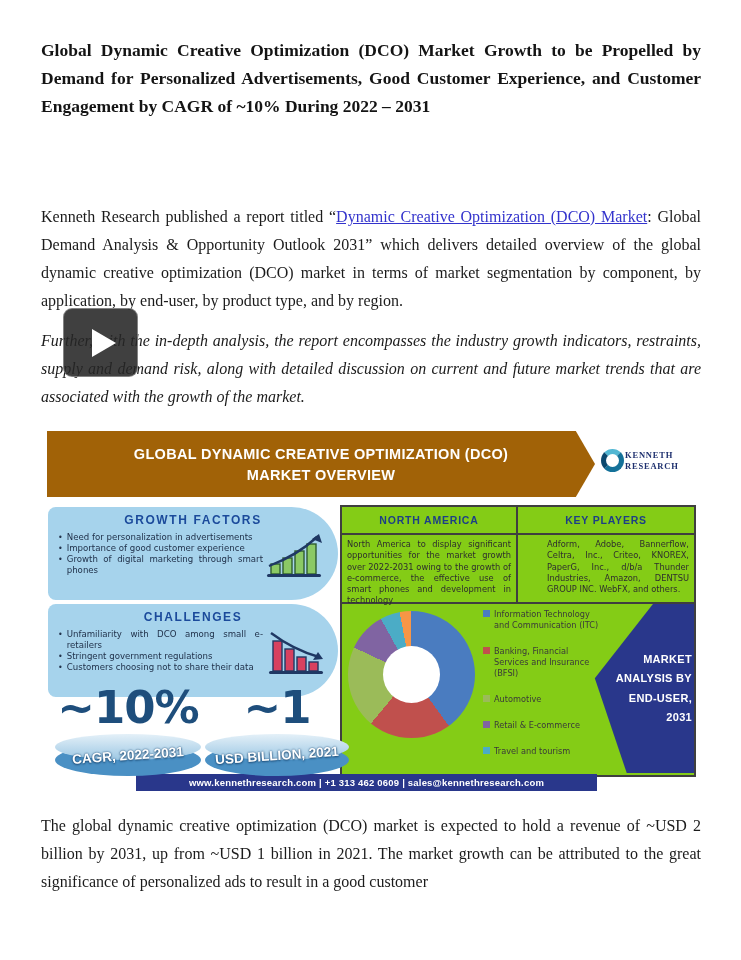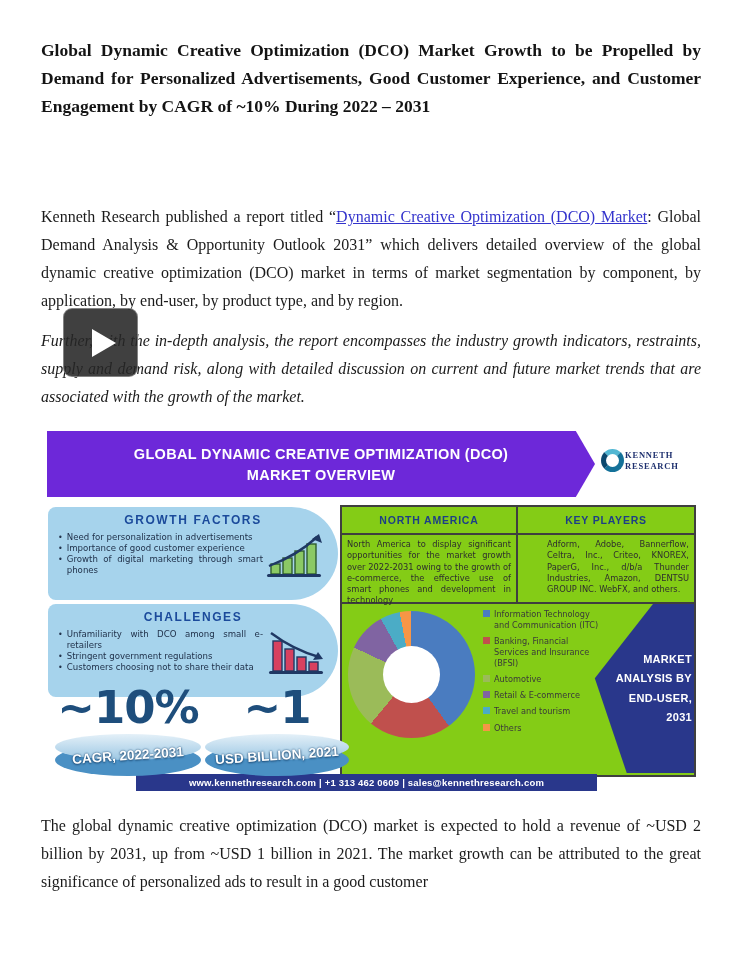--- a/index.html
+++ b/index.html
@@ -14,21 +14,21 @@
   .p3 { top:812px; }
   .report-link { color:#3333cc; text-decoration:underline; cursor:pointer; }
 
   
   .play-btn { position:absolute; left:63px; top:308px; width:75px; height:69px; background:rgba(38,38,38,0.88); border-radius:9px; border:1px solid rgba(200,200,200,0.5); display:flex; align-items:center; justify-content:center; cursor:pointer; }
   .play-tri { width:0; height:0; border-top:14px solid transparent; border-bottom:14px solid transparent; border-left:24px solid #ffffff; margin-left:6px; }
 
   
   .info { position:absolute; left:45px; top:428px; width:652px; height:364px; background:#fff; font-family:"DejaVu Sans", sans-serif; }
 
-  .banner { position:absolute; left:2px; top:3px; width:548px; height:66px; background:#6d28d9; clip-path:polygon(0 0, 96.5% 0, 100% 50%, 96.5% 100%, 0 100%); display:flex; flex-direction:column; align-items:center; justify-content:center; filter:drop-shadow(5px 4px 0 #b9c0e4); }
+  .banner { position:absolute; left:2px; top:3px; width:548px; height:66px; background:#a16207; clip-path:polygon(0 0, 96.5% 0, 100% 50%, 96.5% 100%, 0 100%); display:flex; flex-direction:column; align-items:center; justify-content:center; filter:drop-shadow(5px 4px 0 #b9c0e4); }
   .banner-l1 { color:#fff; font-weight:bold; font-size:14.5px; letter-spacing:0.3px; font-family:"Liberation Sans", sans-serif; }
   .banner-l2 { color:#fff; font-weight:bold; font-size:14.5px; letter-spacing:0.3px; margin-top:5px; font-family:"Liberation Sans", sans-serif; }
 
   .logo { position:absolute; left:556px; top:21px; display:flex; align-items:center; gap:1px; }
   .logo-ring { width:23px; height:23px; border-radius:50%; border:5px solid #147199; border-top-color:#52b7d3; border-left-color:#0c486e; }
   .logo-text { font-family:"Liberation Serif", serif; font-weight:bold; font-size:8.5px; letter-spacing:0.8px; color:#1d2f6e; line-height:1.25; }
 
   .fact-box { position:absolute; left:3px; width:290px; height:93px; background:#a6d3ec; border-radius:8px 48px 48px 8px; padding:6px 10px 4px 10px; }
   .gf { top:79px; } .ch { top:176px; }
   .fact-title { text-align:center; color:#1b4a9b; font-weight:bold; font-size:12px; letter-spacing:1.6px; font-family:"Liberation Sans", sans-serif; margin-bottom:5px; }
@@ -49,21 +49,21 @@
   .rb-head { display:flex; height:28px; border-bottom:2px solid #3f3f3f; }
   .rb-head-cell { display:flex; align-items:center; justify-content:center; font-family:"Liberation Sans", sans-serif; font-weight:bold; font-size:10.5px; letter-spacing:0.8px; color:#1d3f86; }
   .rb-c1 { width:176px; border-right:2px solid #3f3f3f; } .rb-c2 { flex:1; }
   .rb-body { display:flex; height:69px; border-bottom:2px solid #3f3f3f;gap:24px; }
   .rb-body-cell { padding:4px 5px; font-size:8.3px; line-height:1.36; color:#2e2e2e; text-align:justify; }
   .rb-chart { position:relative; height:169px; }
 
   .donut { position:absolute; left:6px; top:7px; width:127px; height:127px; border-radius:50%; }
   .donut::after { content:""; position:absolute; left:50%; top:50%; width:57px; height:57px; margin:-28.5px 0 0 -28.5px; border-radius:50%; background:#fff; }
 
-  .legend { position:absolute; left:141px; top:5px; width:122px; display:flex; flex-direction:column; gap:5px; }
+  .legend { position:absolute; left:141px; top:5px; width:122px; display:flex; flex-direction:column; gap:15px; }
   .legend-item { display:flex; gap:4px; align-items:flex-start; }
   .legend-swatch { flex:0 0 auto; width:7px; height:7px; margin-top:1px; }
   .legend-label { font-size:8.2px; line-height:1.35; color:#3a3a3a; }
 
   .ma-flag { position:absolute; right:0; top:0; width:114px; height:100%; background:#29378b; clip-path:polygon(64% 0, 100% 0, 100% 100%, 41% 100%, 13% 44%, 64% 0); display:flex; align-items:center; justify-content:center; }
   .ma-text { width:78px; margin-left:32px; text-align:right; color:#fff; font-weight:bold; font-size:11px; line-height:1.75; font-family:"Liberation Sans", sans-serif; letter-spacing:0.3px; }
 
   .info-footer { position:absolute; left:91px; top:346px; width:461px; height:17px; background:#29378b; color:#fff; display:flex; align-items:center; justify-content:center; font-weight:bold; font-size:9.5px; font-family:"Liberation Sans", sans-serif; letter-spacing:0.2px; }
 </style>
 </head>

